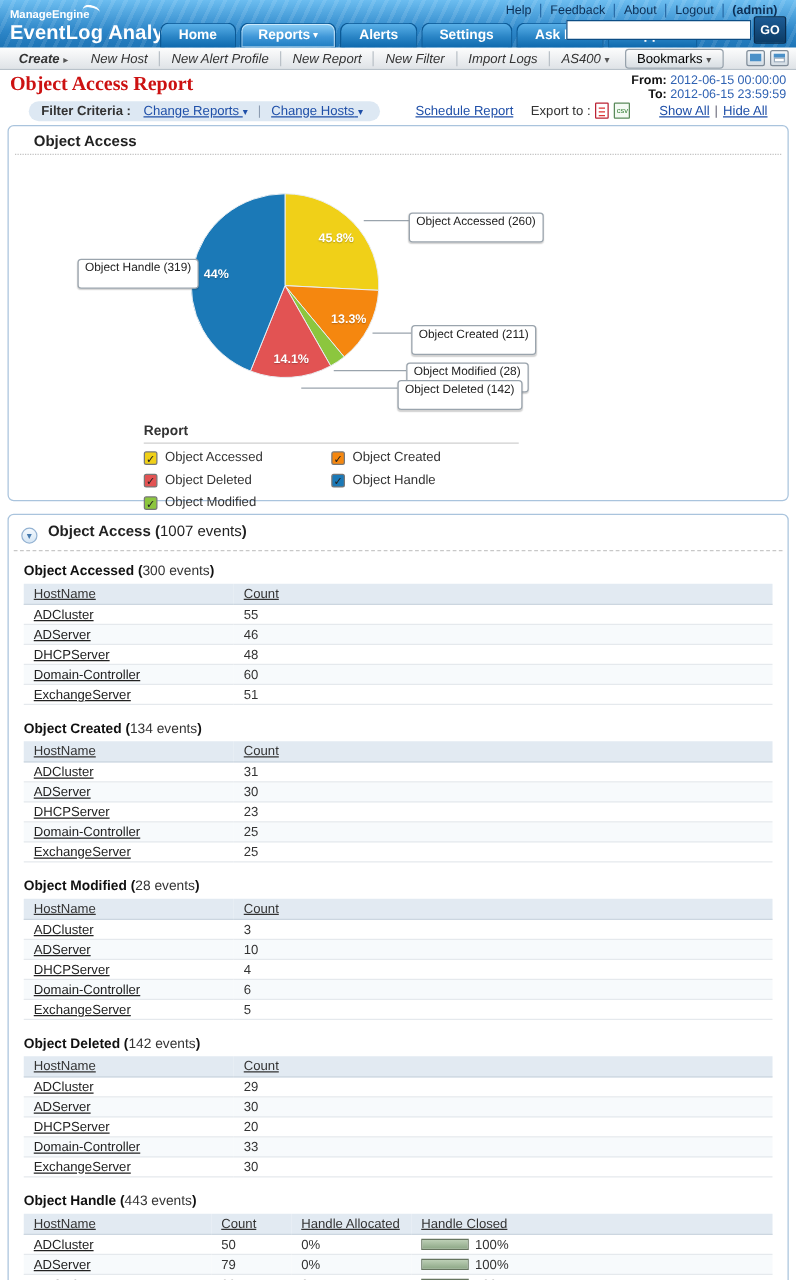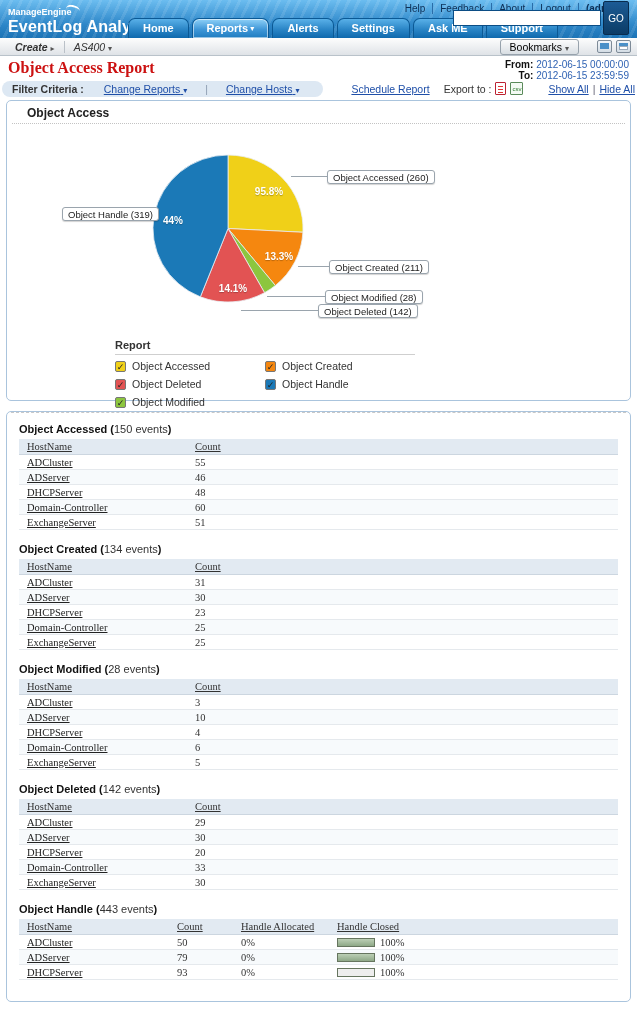--- a/index.html
+++ b/index.html
@@ -24,22 +24,22 @@
   .tl.adm { font-weight:bold; }
   .tabs { position:absolute; left:128px; bottom:0; display:flex; }
   .tab { margin-right:3px; padding:3px 14px 4px; font-size:11px; font-weight:bold; color:#fff;
     background:linear-gradient(180deg,#59b0e8,#2a85c6 55%,#0f69ad); border:1px solid #0b5995; border-bottom:none;
     border-radius:7px 7px 0 0; white-space:nowrap; }
   .tab.active { background:linear-gradient(180deg,#8fd1f8,#3f97d8 55%,#1e7cc0);
     box-shadow:0 0 0 1px rgba(255,255,255,.55) inset; }
   .tab .caret { font-size:8px; vertical-align:1px; }
   .searchbar { position:absolute; right:8px; bottom:3px; display:flex; align-items:center; }
   .searchbar input { width:148px; height:16px; border:1px solid #0b4d85; font-size:10px; padding:0 3px; background:#fff; }
-  .go { margin-left:2px; width:26px; height:34px; background:linear-gradient(180deg,#1c5b95,#0c3c66);
-    color:#fff; font-weight:normal; font-size:10px; border:1px solid #092c4e; border-radius:2px; line-height:13px; }
+  .go { margin-left:2px; width:26px; height:22px; background:linear-gradient(180deg,#1c5b95,#0c3c66);
+    color:#fff; font-weight:bold; font-size:10px; border:1px solid #092c4e; border-radius:2px; line-height:13px; }
 
   
   .toolbar { height:18px; display:flex; align-items:center; padding:0 6px;
     background:linear-gradient(180deg,#fdfdfd,#dfe3e7); border-bottom:1px solid #b9c2ca; font-size:10.5px; }
   .tb-item { padding:0 9px; border-left:1px solid #bac1c8; white-space:nowrap; color:#333;font-style:italic; }
   .tb-item:first-child { border-left:none; }
   .tb-item.bold { font-weight:bold; }
   .arr { font-size:8px; color:#555; }
   .spacer { flex:1; }
   .bookmarks { font-size:10.5px; padding:1px 9px; border:1px solid #97a2ac; border-radius:3px;
@@ -51,24 +51,24 @@
   .mini-icon.popup::before { content:""; position:absolute; left:2px; right:2px; top:5px; bottom:2px; background:#fff; border:1px solid #9ab; }
 
   
   .titlerow { display:flex; justify-content:space-between; align-items:flex-start; padding:3px 8px 1px; height:24px; }
   .titlerow h1 { font-family:"Liberation Serif","DejaVu Serif",serif; font-size:16px; color:#cc1111; font-weight:bold; }
   .dates { font-size:10px; text-align:right; line-height:11px; color:#222; }
   .dates b { color:#111; }
   .dval { color:#2f62b3; }
 
   
-  .filterrow { display:flex; align-items:center; padding:1px 2px 4px; font-size:10.5px; height:20px; }
+  .filterrow { display:flex; align-items:center; padding:1px 23px 4px; font-size:10.5px; height:20px; }
   .pill { background:#dde8f3; border-radius:9px; padding:2px 10px; display:flex; align-items:center; white-space:nowrap; }
   .pill b { margin-right:6px; }
-  .pill a { color:#1f4fa8; text-decoration:underline; margin:0 14px; white-space:nowrap; }
+  .pill a { color:#1f4fa8; text-decoration:underline; margin:0 4px; white-space:nowrap; }
   .pill .caret { font-size:8px; text-decoration:none; display:inline-block; }
   .pill .sep { color:#8b9bb0; margin:0 4px; }
   .sched { color:#1f4fa8; text-decoration:underline; margin-left:28px; white-space:nowrap; }
   .exp { margin-left:14px; white-space:nowrap; }
   .pdf-icon { width:11px; height:13px; border:1px solid #b23; background:#fff; display:inline-block; margin-left:4px;
     vertical-align:-2px; position:relative; border-radius:1px; }
   .pdf-icon i { position:absolute; left:2px; right:2px; height:1px; background:#d33; }
   .pdf-icon i:nth-child(1){top:3px;} .pdf-icon i:nth-child(2){top:6px;} .pdf-icon i:nth-child(3){top:9px;}
   .csv-icon { width:13px; height:13px; border:1px solid #5a8a5a; background:#f4faf4; display:inline-block; margin-left:4px;
     vertical-align:-2px; font-size:6px; color:#2d7a2d; text-align:center; line-height:12px; border-radius:1px; }
@@ -78,21 +78,21 @@
 
   
   .panel { margin:0 6px; border:1px solid #aac4dd; border-radius:5px; background:#fff; position:relative; }
   .chartpanel { height:301px; margin-bottom:10px; }
   .ptitle { font-size:12px; font-weight:bold; color:#222; padding:5px 0 3px 20px; }
   .dotline { border-top:1px dotted #c3c3c3; margin:0 5px; }
 
   .pct { position:absolute; font-size:10px; font-weight:bold; color:#fff; transform:translate(-50%,-50%);
     text-shadow:0 1px 1px rgba(0,0,0,.25); pointer-events:none; }
   .callout { position:absolute; background:#fff; border:1px solid #9aa4ad; border-radius:3px; padding:0 5px;
-    font-size:9.5px; color:#222; white-space:nowrap; height:14px; line-height:13px;
+    font-size:9.5px; color:#222; white-space:nowrap; height:24px; line-height:13px;
     box-shadow:0 1px 1px rgba(0,0,0,.18); }
   .cline { position:absolute; border-top:1px solid #9aa4ad; height:0; }
 
   .legend { position:absolute; left:108px; top:238px; width:300px; }
   .ltitle { font-size:11px; font-weight:bold; margin-bottom:3px; }
   .lrule { border-top:1px solid #cfcfcf; margin-bottom:5px; }
   .lcols { display:flex; }
   .lcol { width:154px; }
   .legend-item { display:flex; align-items:center; margin-bottom:6px; font-size:10.5px; }
   .cbox { width:11px; height:11px; border:1px solid #777; border-radius:2px; margin-right:6px;
@@ -102,21 +102,21 @@
   .resultspanel { padding-bottom:8px; }
   .rheader { padding:6px 10px 5px; font-size:12px; color:#222; }
   .collapse { display:inline-block; width:13px; height:13px; border-radius:50%; border:1px solid #93b2d2;
     background:linear-gradient(180deg,#f4f9fe,#d6e6f4); color:#4679ad; font-size:8px; line-height:12px;
     text-align:center; margin-right:5px; vertical-align:-2px; }
   .rh-ev { font-weight:normal; }
   .dashline { border-top:1px dashed #c8c8c8; margin:0 4px; }
   .section { margin:10px 12px 13px; }
   .stitle { font-size:11px; font-weight:bold; margin-bottom:4px; color:#111; }
   .stitle .ev { font-weight:normal; color:#333; }
-  table { width:100%; border-collapse:collapse; font-size:10.5px; color:#333;font-family:Liberation Serif, serif; }
+  table { width:100%; border-collapse:collapse; font-size:10.5px; color:#333; }
   thead th { background:#e2eaf2; font-weight:normal; text-align:left; padding:2px 8px;
     border-bottom:1px solid #ccd6e0; }
   thead th span { text-decoration:underline; color:#333; }
   tbody td { padding:1.5px 8px; border-bottom:1px solid #e5e9ed; height:14px; }
   tbody tr:nth-child(even) td { background:#f7fafc; }
   td a.host { color:#222; text-decoration:underline; }
   .pbar { display:inline-block; width:38px; height:9px; border:1px solid #66755f; background:#eee;
     vertical-align:-1px; margin-right:5px; }
   .pfill { display:block; height:100%; background:linear-gradient(180deg,#bccfb5,#8ea887); }
 </style>
@@ -146,20 +146,21 @@
       <input value="" style="">
       <button class="go">GO</button>
     </div>
   </header>
 
   <div class="toolbar">
     <span class="tb-item bold">
       <span>Create</span>
       <span class="arr">▸</span>
     </span>
+    <span id="toolbarLinks"><span class="tb-item">New Host</span><span class="tb-item">New Alert Profile</span><span class="tb-item">New Report</span><span class="tb-item">New Filter</span><span class="tb-item">Import Logs</span></span>
     <span class="tb-item">
       <span>AS400</span>
       <span class="arr">▾</span>
     </span>
     <span class="spacer"></span>
     <button class="bookmarks">
       <span>Bookmarks</span>
       <span class="arr">▾</span>
     </button>
     <span class="mini-icon desktop"></span>
@@ -201,21 +202,21 @@
     <div class="dotline"></div>
 
     <svg id="pie" style="position:absolute;left:145px;top:53px;" width="153" height="150" viewBox="0 0 153 150">
         <path d="M76,74.5 L76.00,1.00 A75,73.5 0 0 1 150.90,78.28 Z" fill="#f0d018" stroke="#e9eef2" stroke-width="0.8"></path>
         <path d="M76,74.5 L150.90,78.28 A75,73.5 0 0 1 123.35,131.50 Z" fill="#f5870f" stroke="#e9eef2" stroke-width="0.8"></path>
         <path d="M76,74.5 L123.35,131.50 A75,73.5 0 0 1 112.52,138.70 Z" fill="#8cc63e" stroke="#e9eef2" stroke-width="0.8"></path>
         <path d="M76,74.5 L112.52,138.70 A75,73.5 0 0 1 48.36,142.83 Z" fill="#e25353" stroke="#e9eef2" stroke-width="0.8"></path>
         <path d="M76,74.5 L48.36,142.83 A75,73.5 0 0 1 76.00,1.00 Z" fill="#1b79b7" stroke="#e9eef2" stroke-width="0.8"></path>
       </svg>
 
-    <span class="pct" style="left:262px;top:90px;">95.8%</span>
+    <span class="pct" style="left:262px;top:90px;">45.8%</span>
     <span class="pct" style="left:272px;top:155px;">13.3%</span>
     <span class="pct" style="left:252px;top:176px;"></span>
     <span class="pct" style="left:226px;top:187px;">14.1%</span>
     <span class="pct" style="left:166px;top:119px;">44%</span>
 
     <span class="cline" style="left:284px;top:75px;width:36px;"></span>
     <span class="cline" style="left:291px;top:165px;width:31px;"></span>
     <span class="cline" style="left:260px;top:195px;width:58px;"></span>
     <span class="cline" style="left:234px;top:209px;width:77px;"></span>
     <span class="cline" style="left:126px;top:113px;width:20px;"></span>
@@ -252,24 +253,28 @@
             <div class="legend-item">
               <span class="cbox" style="background: rgb(27, 121, 183);">✓</span>
               <span>Object Handle</span>
             </div>
           </div>
       </div>
     </div>
   </section>
 
   <section class="panel resultspanel">
+    <div class="rheader">
+      <span class="collapse">▾</span>
+      <b><span>Object Access</span> (<span class="rh-ev">1007 events</span>)</b>
+    </div>
     <div class="dashline"></div>
     <div id="sections">
         <div class="section">
-          <div class="stitle">Object Accessed (<span class="ev">150 events</span>)</div>
+          <div class="stitle">Object Accessed (<span class="ev">300 events</span>)</div>
           <table>
             <thead>
               <tr>
                 <th style="width: 168px;"><span>HostName</span></th>
                 <th><span>Count</span></th>
               </tr>
             </thead>
             <tbody>
               <tr>
                 <td><a class="host">ADCluster</a></td>

